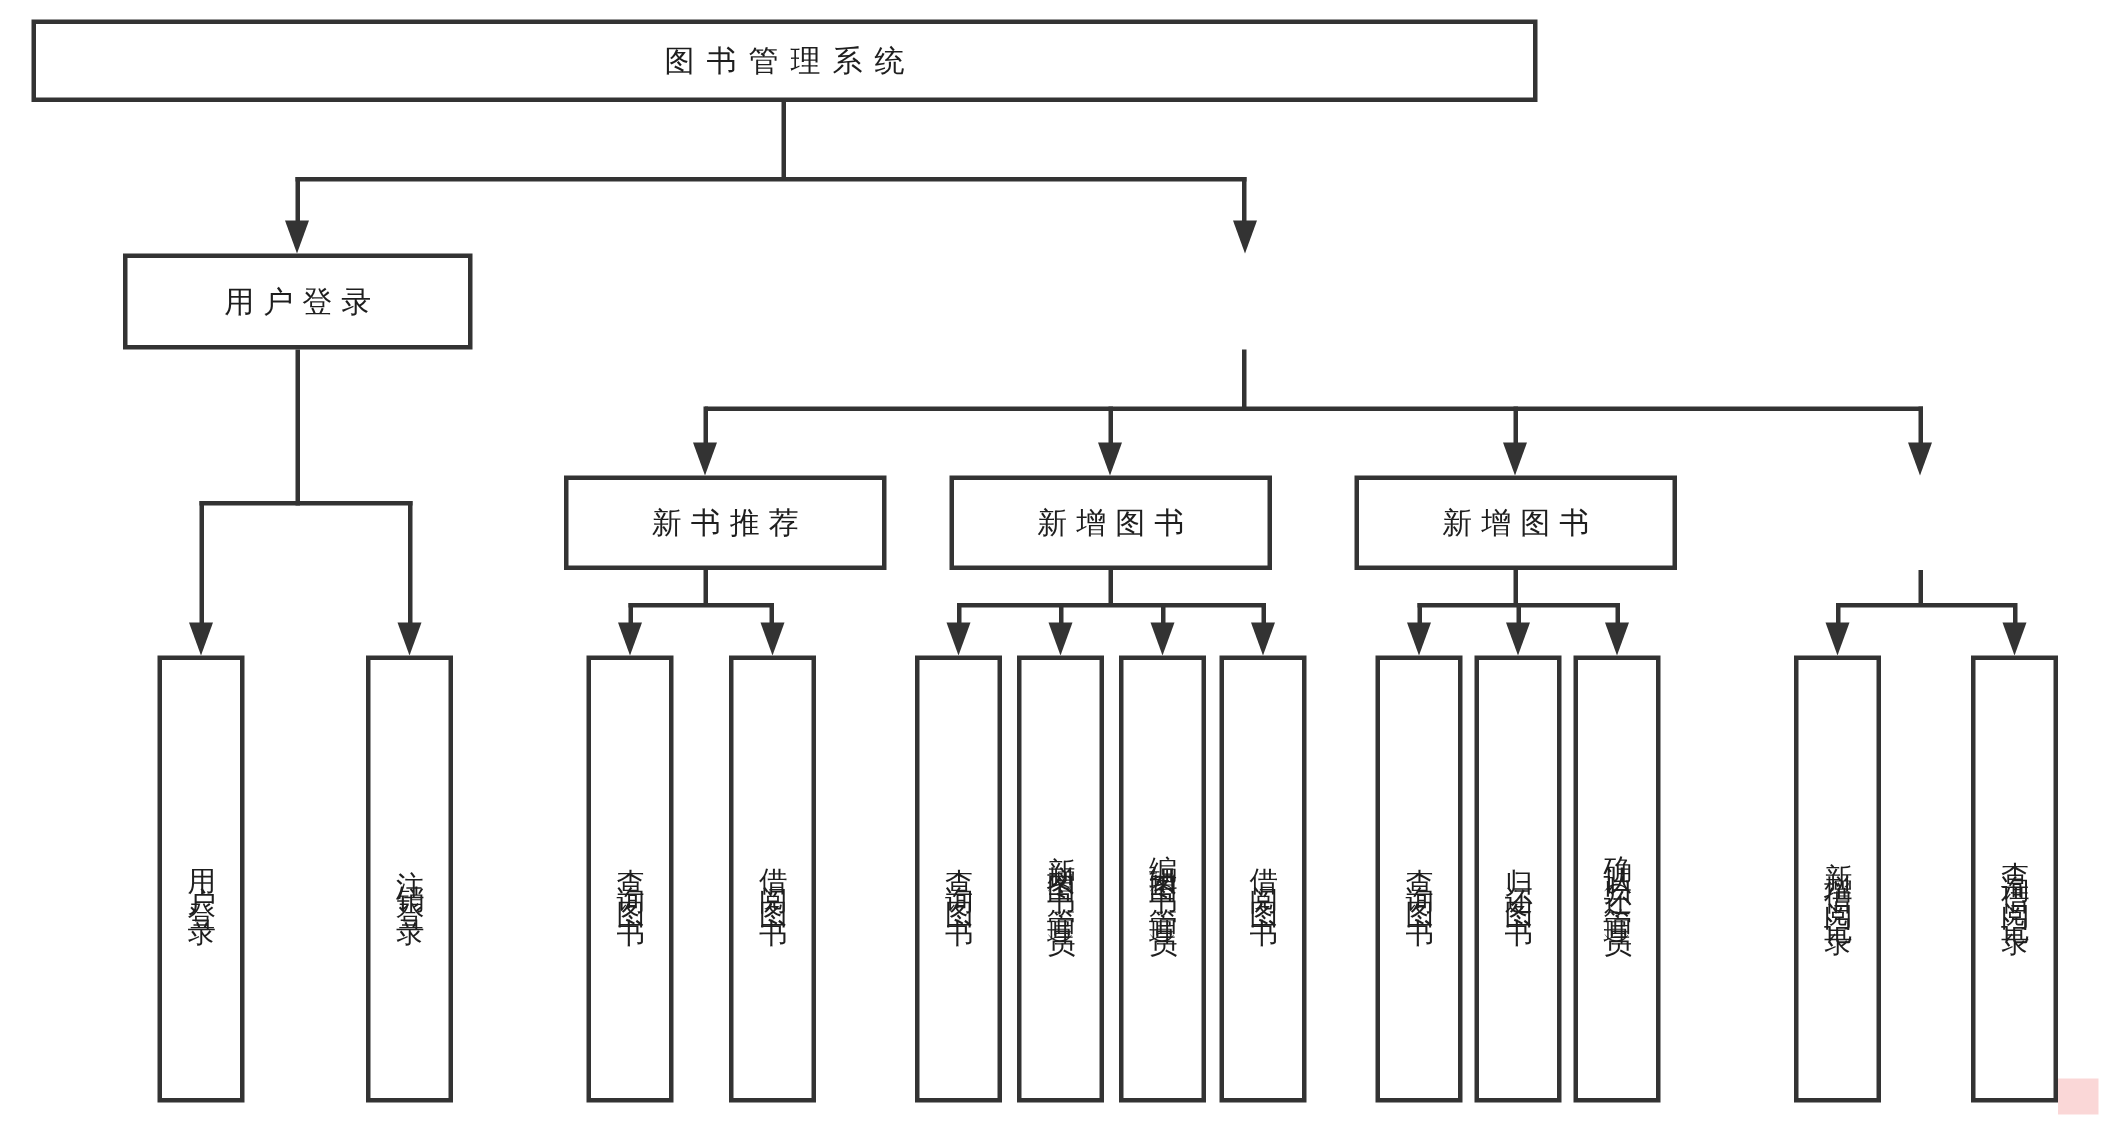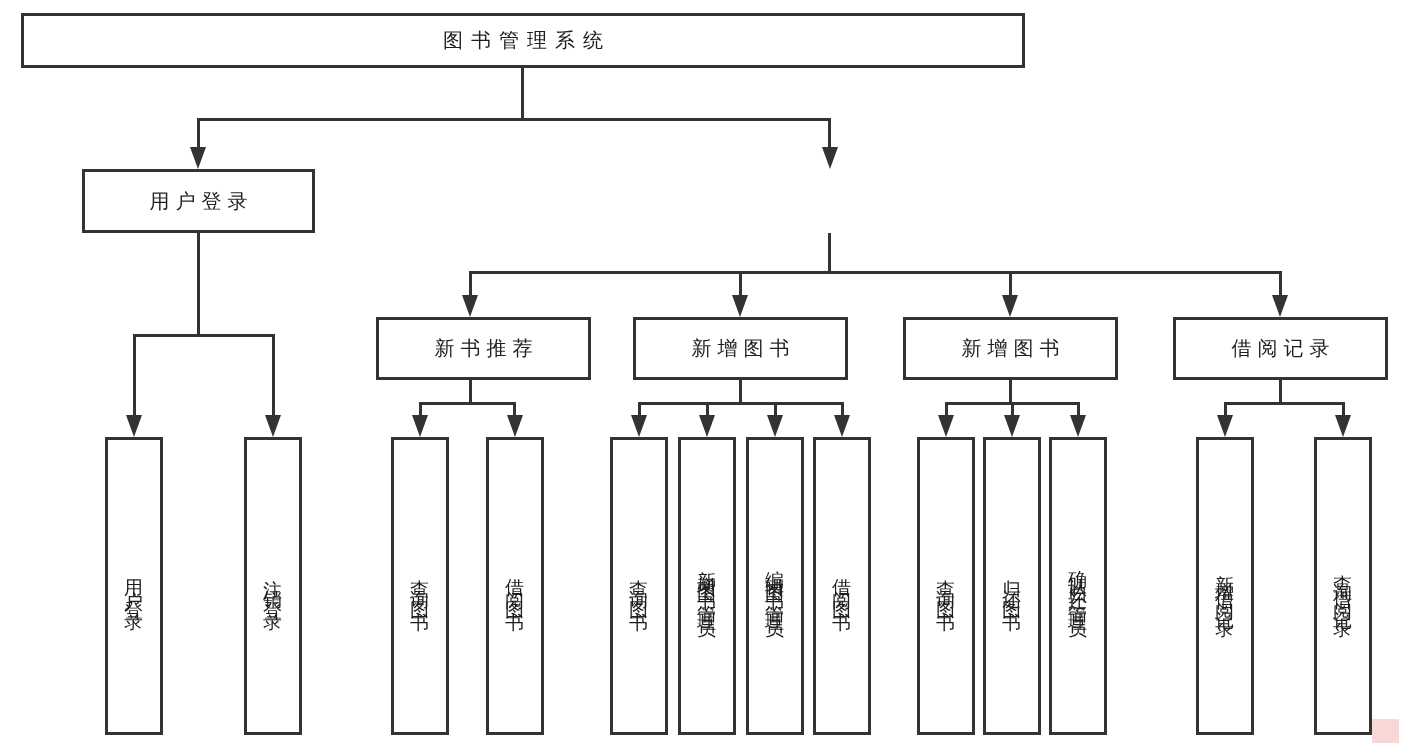--- a/index.html
+++ b/index.html
@@ -102,23 +102,20 @@
 
   <div class="node" style="left:376px;top:317px;width:215px;height:63px;">
     <span class="h-label">新书推荐</span>
   </div>
   <div class="node" style="left:633px;top:317px;width:215px;height:63px;">
     <span class="h-label">新增图书</span>
   </div>
   <div class="node" style="left:903px;top:317px;width:215px;height:63px;">
     <span class="h-label">新增图书</span>
   </div>
-  <div class="node" style="left:1173px;top:317px;width:215px;height:63px;">
-    <span class="h-label">借阅记录</span>
-  </div>
 
   <div class="line" style="left:469px;top:380px;width:3px;height:24px;"></div>
   <div class="line" style="left:739px;top:380px;width:3px;height:24px;"></div>
   <div class="line" style="left:1009px;top:380px;width:3px;height:24px;"></div>
   <div class="line" style="left:1279px;top:380px;width:3px;height:24px;"></div>
 
   <div class="line" style="left:419px;top:402px;width:97px;height:3px;"></div>
   <div class="line" style="left:638px;top:402px;width:205px;height:3px;"></div>
   <div class="line" style="left:945px;top:402px;width:134px;height:3px;"></div>
   <div class="line" style="left:1224px;top:402px;width:120px;height:3px;"></div>

